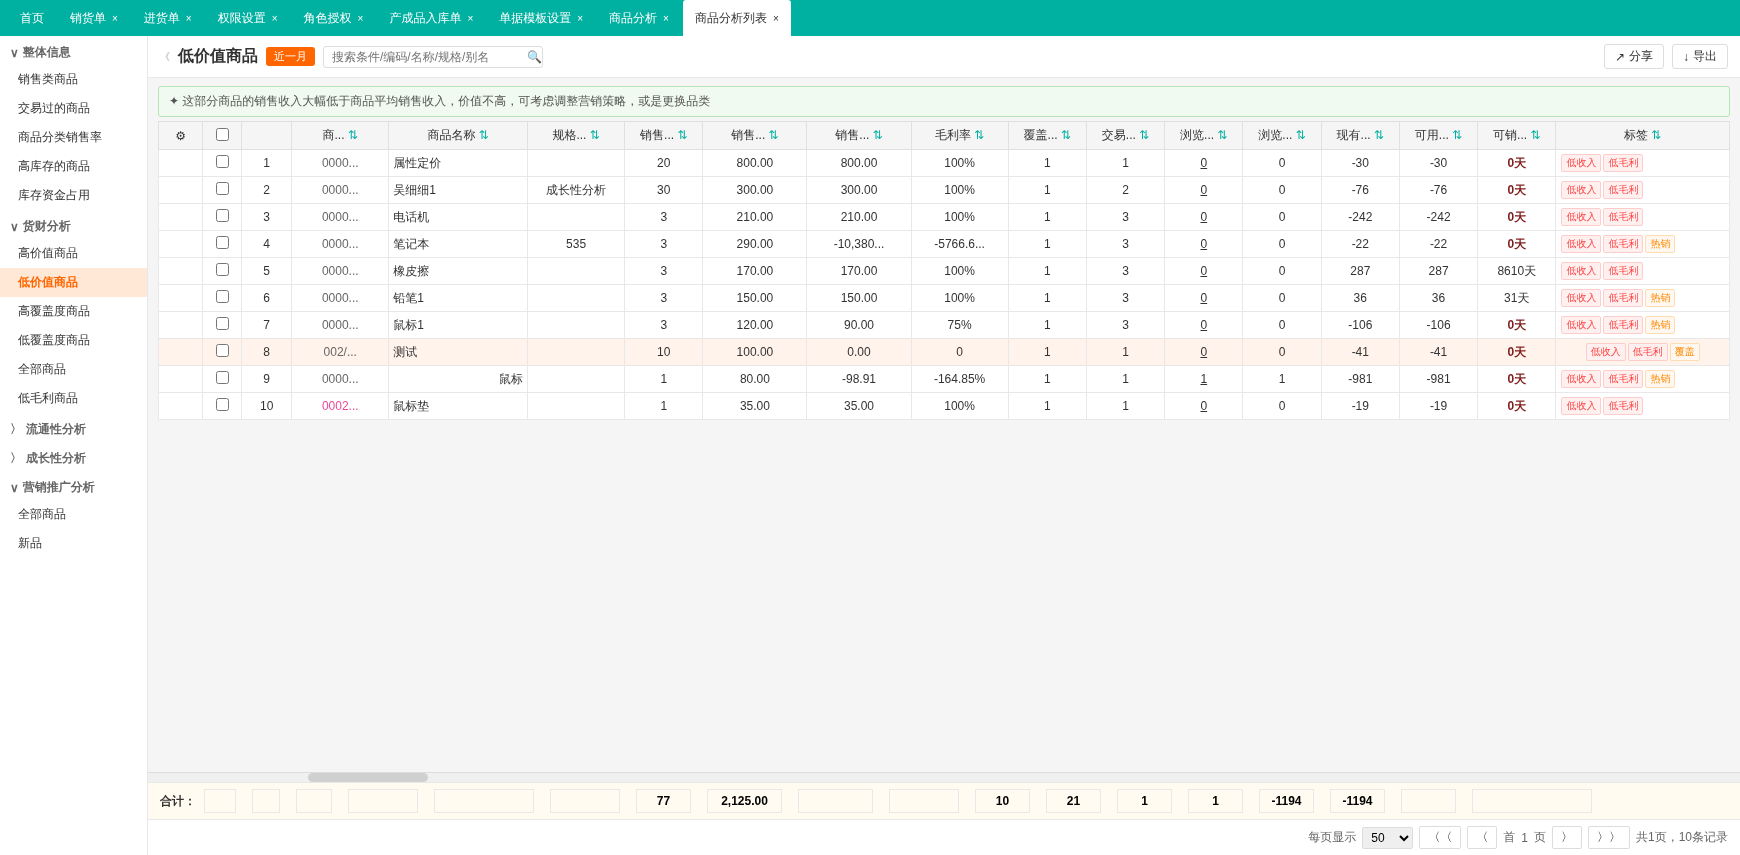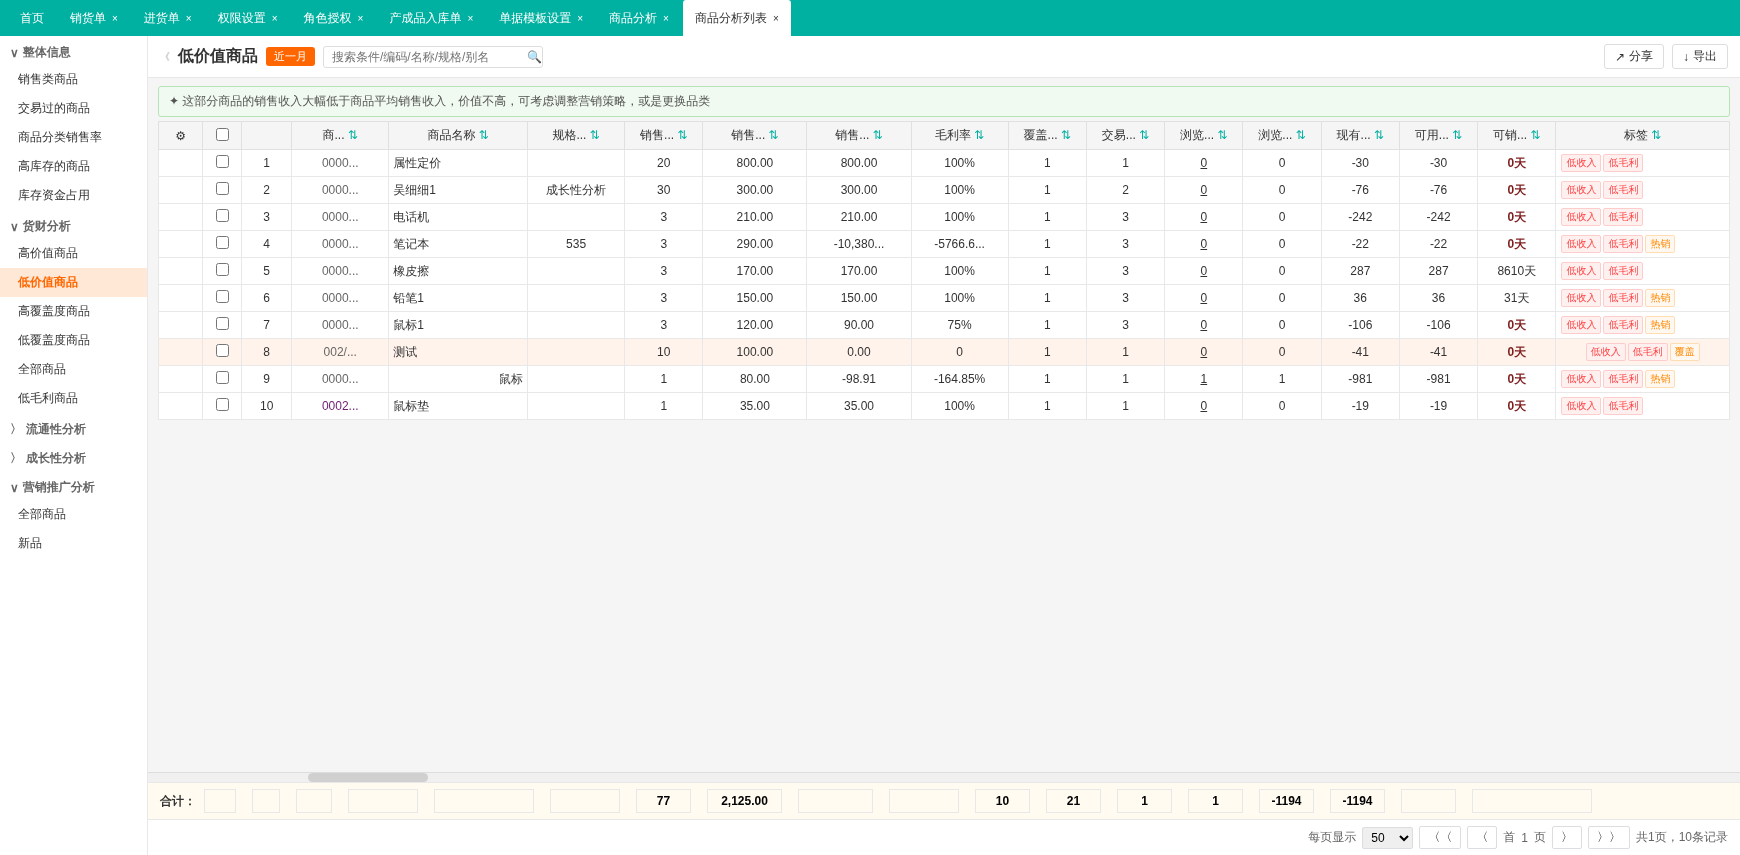--- a/index.html
+++ b/index.html
@@ -524,21 +524,21 @@
     <td>1</td>
     <td>-981</td>
     <td>-981</td>
     <td class="days-red">0天</td>
     <td style="text-align:left"><span class="tag-red">低收入</span><span class="tag-red">低毛利</span><span class="tag-orange">热销</span></td>
   </tr>
             <tr>
     <td></td>
     <td><input type="checkbox" style=""></td>
     <td>10</td>
-    <td style="color:#701a75">0002...</td>
+    <td style="color:#ec4899">0002...</td>
     <td style="text-align:left">鼠标垫</td>
     <td></td>
     <td>1</td>
     <td>35.00</td>
     <td>35.00</td>
     <td>100%</td>
     <td>1</td>
     <td>1</td>
     <td><span class="underline">0</span></td>
     <td>0</td>

